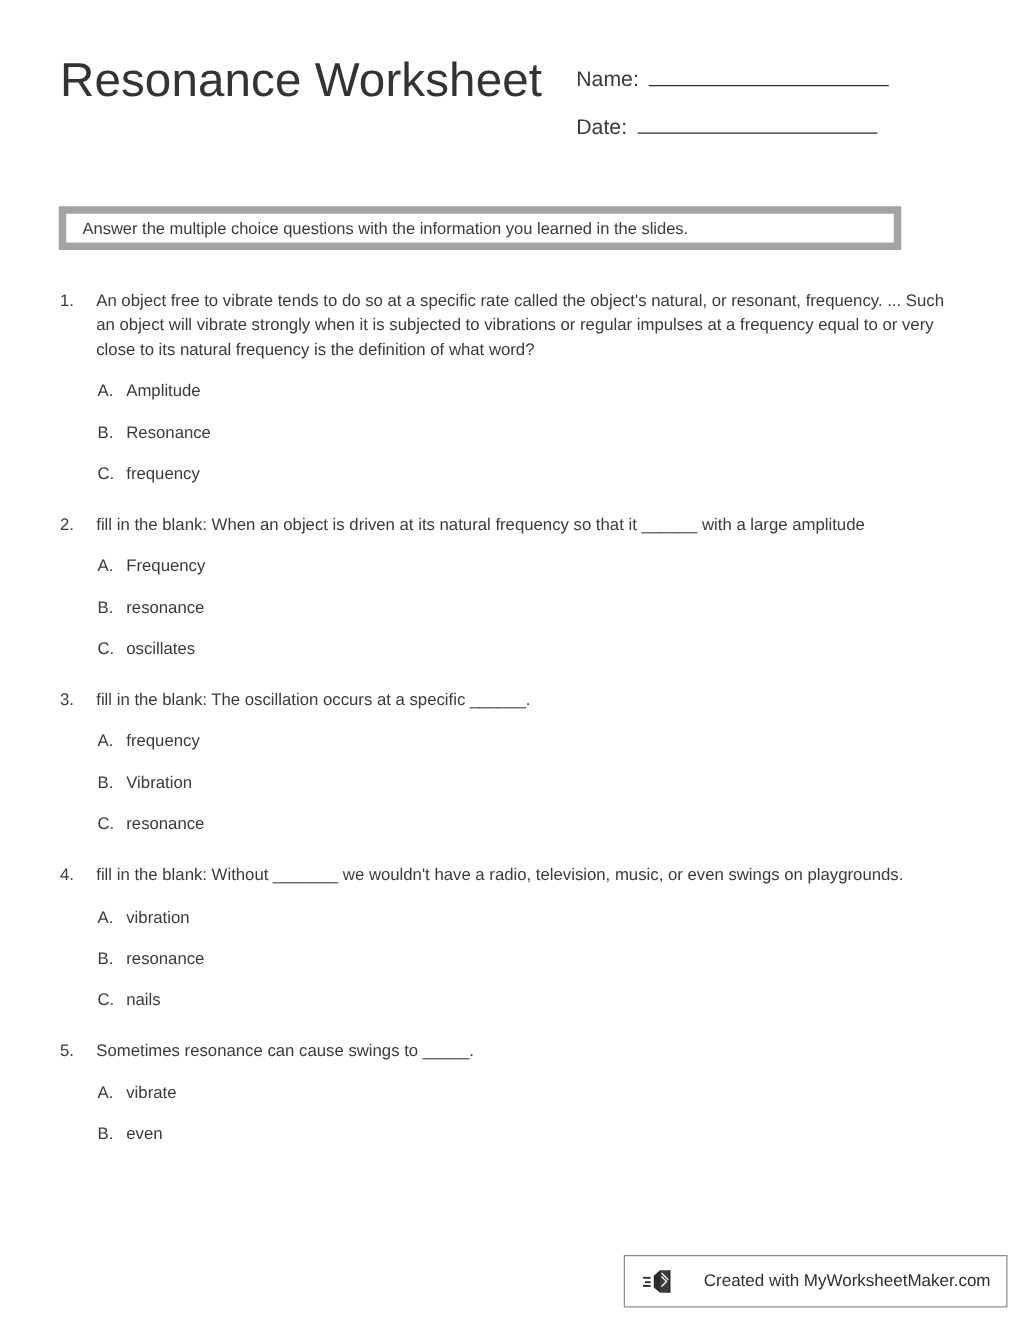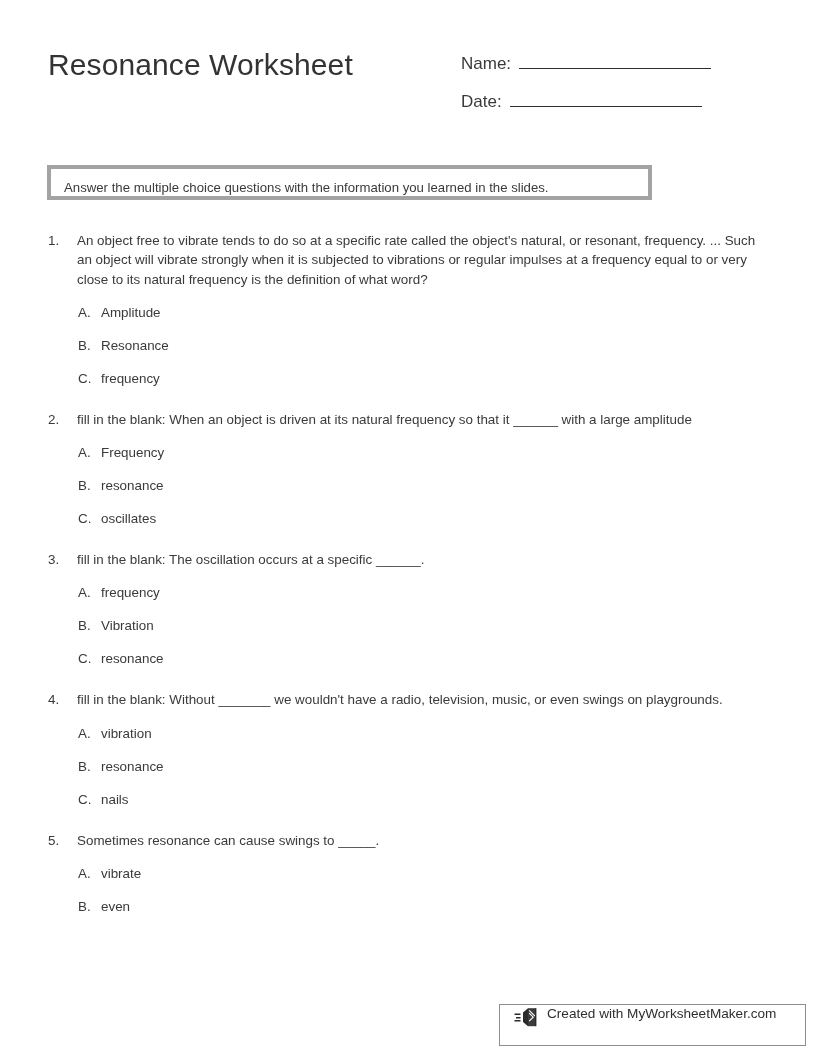--- a/index.html
+++ b/index.html
@@ -27,21 +27,21 @@
     position: absolute;
     left: 48px;
     top: 44px;
     right: 47px;
     height: 90px;
   }
   .title {
     position: absolute;
     left: 0;
     top: 0;
-    font-size: 30px;
+    font-size: 38px;
     font-weight: 400;
     color: #333333;
     letter-spacing: 0.1px;
     line-height: 42px;
     white-space: nowrap;
   }
   .fields {
     position: absolute;
     right: 0;
     top: 8px;
@@ -63,26 +63,26 @@
     width: 192px;
     border-bottom: 1.4px solid #2e2e2e;
     height: 16px;
   }
 
   
   .instructions {
     position: absolute;
     left: 47px;
     top: 165px;
-    width: 605px;
+    width: 674px;
     height: 35px;
-    border: 4px solid #a3a3a3;
+    border: 6px solid #a3a3a3;
     box-sizing: border-box;
     display: flex;
-    align-items: flex-end;
+    align-items: center;
     background: #ffffff;
   }
   .instructions-text {
     font-size: 13.2px;
     color: #3a3a3a;
     padding-left: 13px;
     line-height: 16px;
   }
 
   
@@ -140,22 +140,23 @@
   .footer-badge {
     position: absolute;
     left: 499px;
     top: 1004px;
     width: 307px;
     height: 42px;
     border: 1px solid #8d8d8d;
     box-sizing: border-box;
     background: #ffffff;
     display: flex;
-    align-items: flex-start;
+    align-items: center;
     padding-left: 14px;
+    gap: 16px;
   }
   .badge-logo {
     width: 26px;
     height: 24px;
     flex: 0 0 26px;
     position: relative;
     margin-right: 7px;
   }
   .badge-text {
     font-size: 13.6px;

